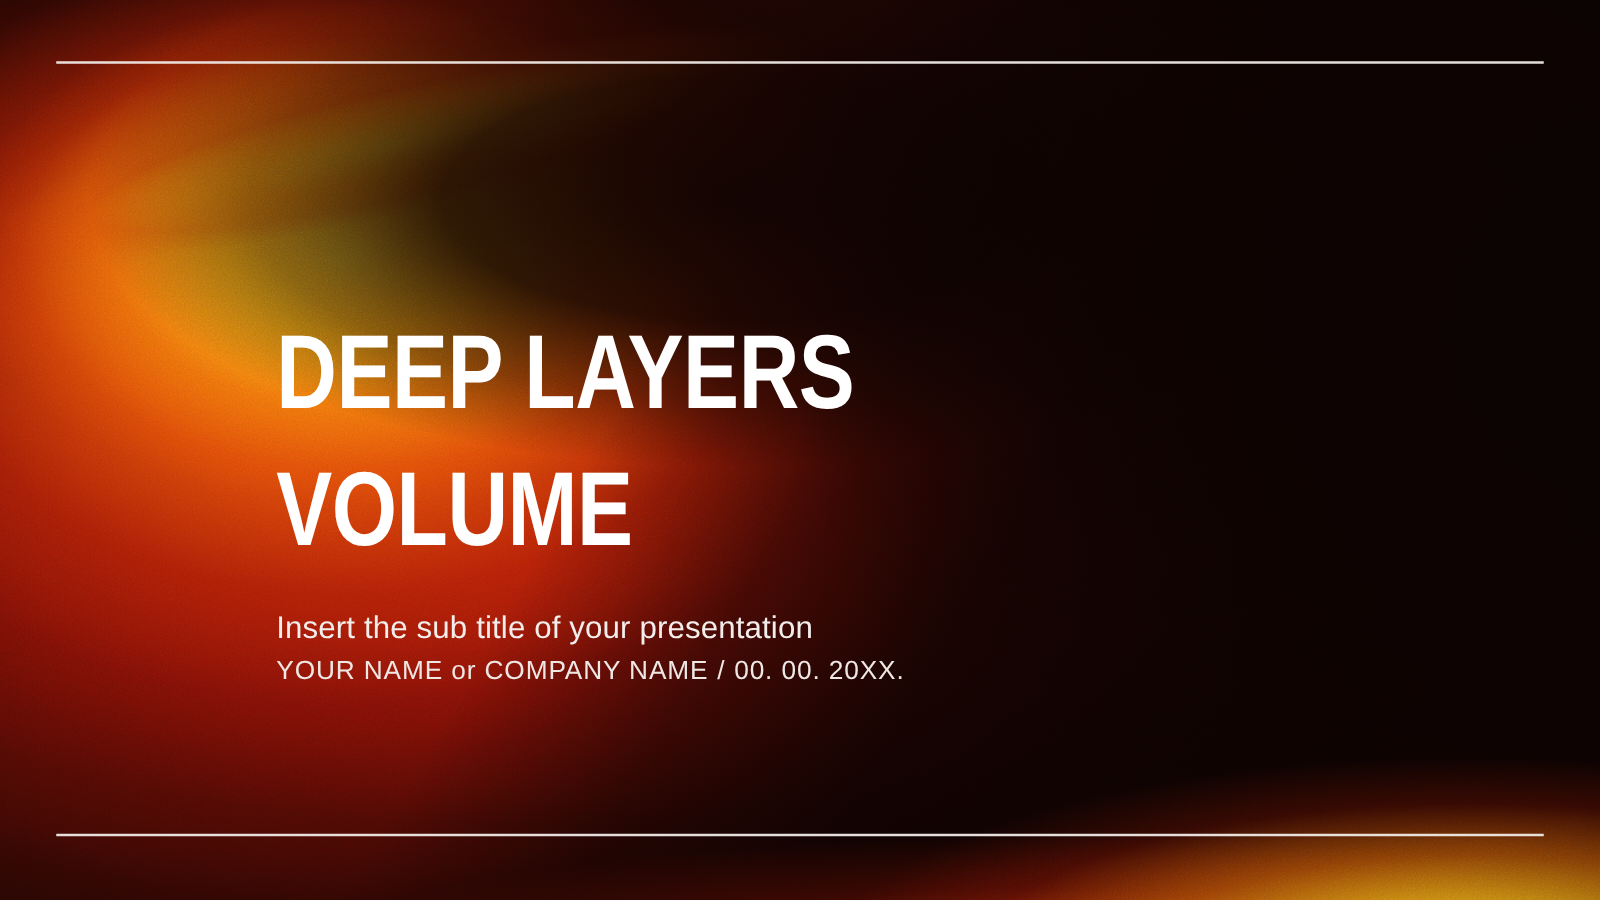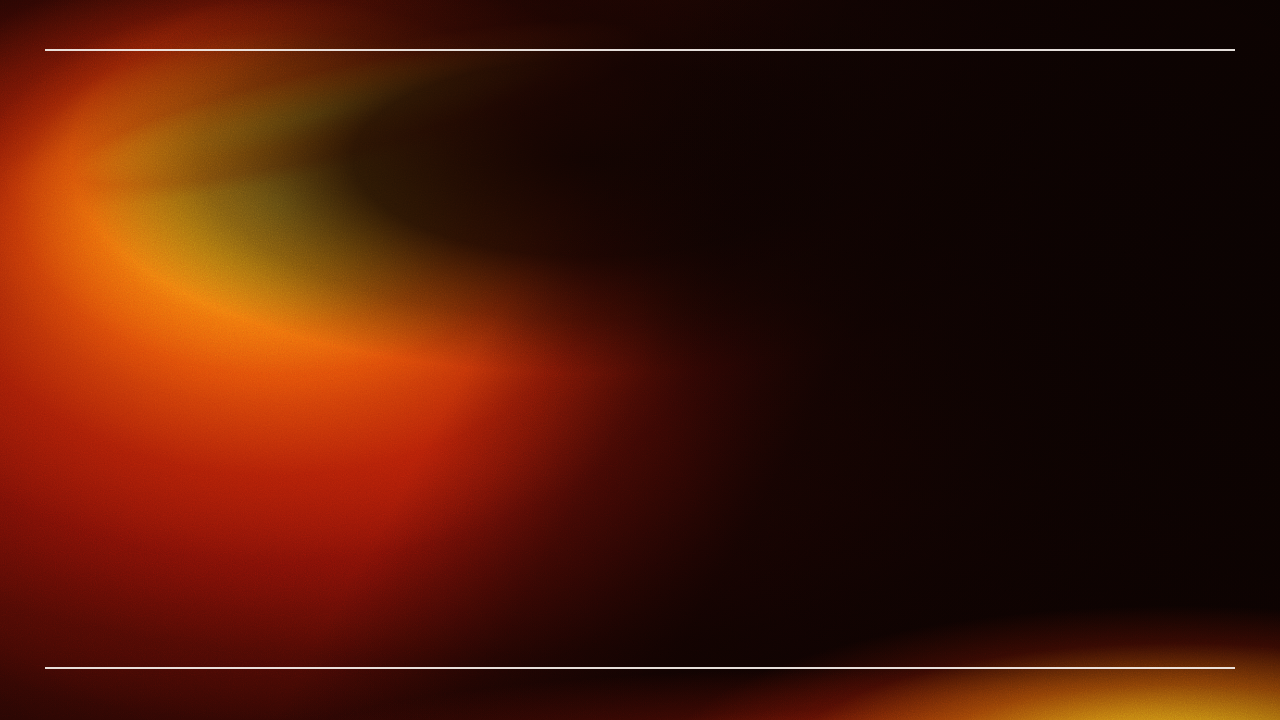--- a/index.html
+++ b/index.html
@@ -200,14 +200,24 @@
     <filter id="grainFilter2" x="0" y="0" width="100%" height="100%">
       <feTurbulence type="fractalNoise" baseFrequency="0.65" numOctaves="2" seed="21" stitchTiles="stitch"></feTurbulence>
       <feColorMatrix type="saturate" values="0"></feColorMatrix>
     </filter>
     <rect width="1280" height="720" filter="url(#grainFilter2)"></rect>
   </svg>
 
   <div class="rule" id="rule-top"></div>
   <div class="rule" id="rule-bottom"></div>
 
+  <div id="text-block">
+    <h1 class="title-line" id="title-line-1">DEEP LAYERS</h1>
+    <h1 class="title-line" id="title-line-2">VOLUME</h1>
+
+    <p id="subtitle">Insert the sub title of your presentation</p>
+
+    <p id="byline">
+      <span>YOUR NAME or COMPANY NAME</span><span class="sep">/</span><span>00. 00. 20XX.</span>
+    </p>
+  </div>
 
 </div>
 
 </body></html>

